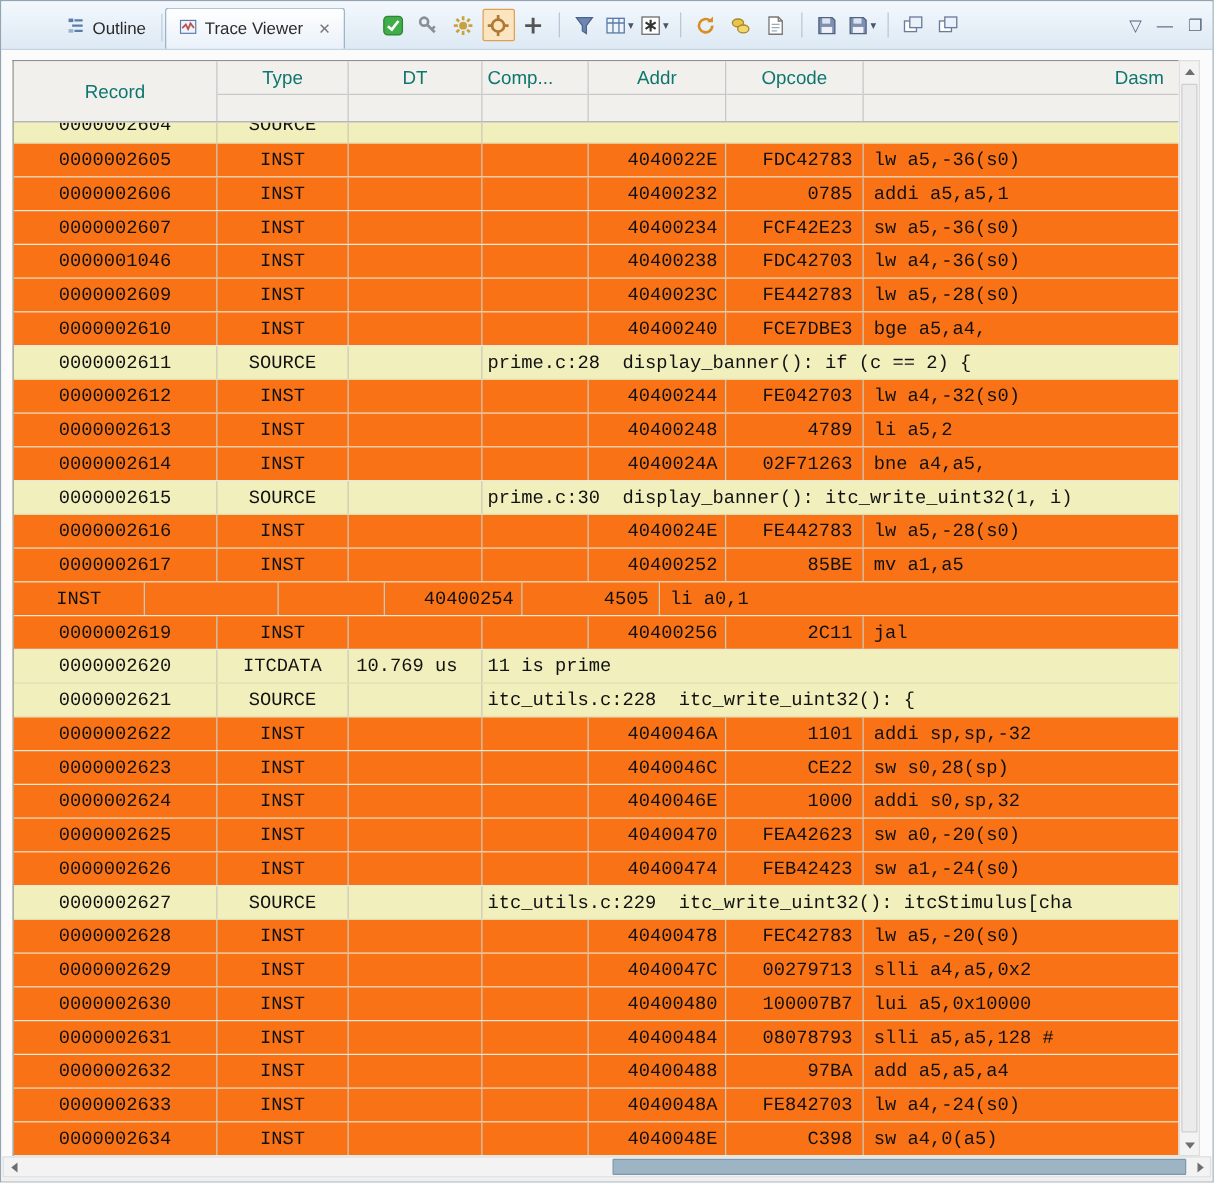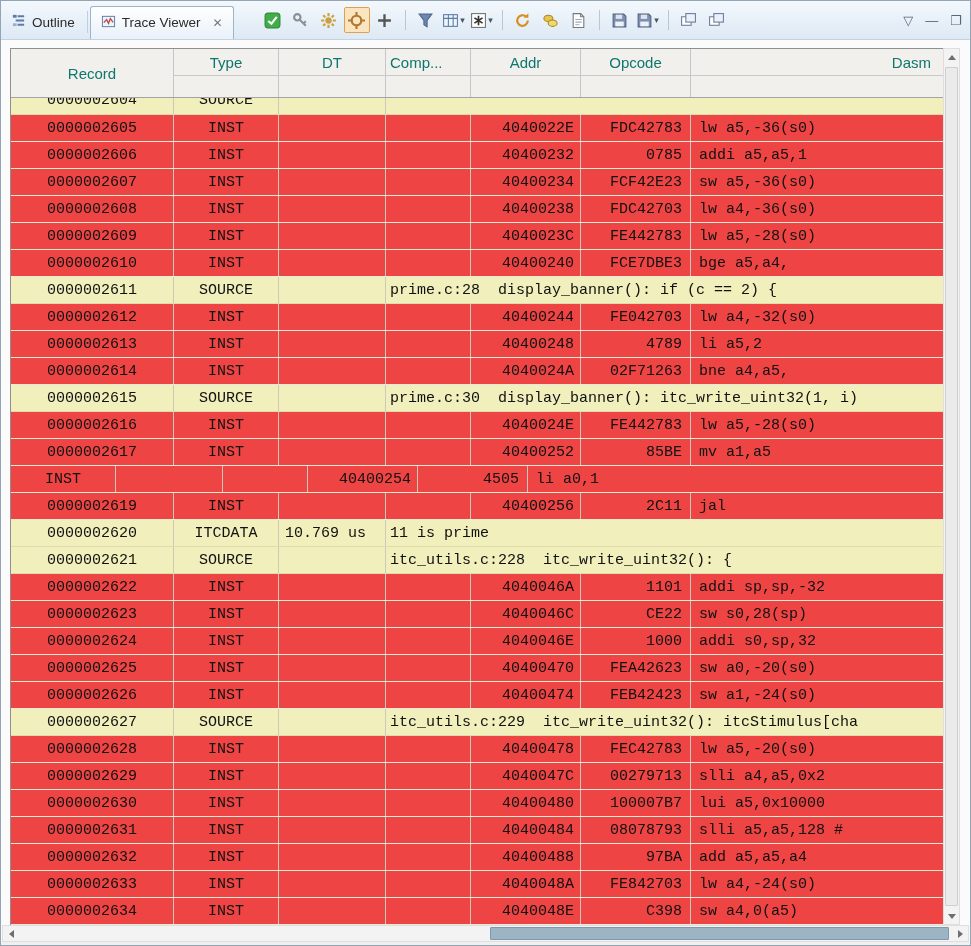--- a/index.html
+++ b/index.html
@@ -8,21 +8,21 @@
     border:1px solid #93a5b5; background:#f4f4f4;
     display:flex; flex-direction:column;
     font-family:"Liberation Sans", sans-serif;
     overflow:hidden;
   }
   
   .tabbar {
     height:38px; flex:0 0 38px;
     background:linear-gradient(#f3f8fd,#dde9f4);
     border-bottom:1px solid #c3d3e2;
-    display:flex; align-items:center; position:relative;
+    display:flex; align-items:center; position:relative;padding-left:42px;
   }
   .tab { height:32px; display:flex; align-items:center; gap:6px; padding:0 10px;
          font-size:13.5px; color:#2b2b2b; margin-top:4px; cursor:default; }
   .tab.active {
     background:linear-gradient(#ffffff,#e9f1f9);
     border:1px solid #9db4c9; border-bottom:none; border-radius:3px 3px 0 0;
   }
   .tabsep { width:1px; height:22px; background:#bfcfdd; margin:4px 2px 0 2px; }
   .tabclose { margin-left:6px; color:#777; font-size:12px; }
   .toolbar { display:flex; align-items:center; gap:2px; margin-left:26px; height:100%; }
@@ -54,21 +54,21 @@
   .hcol.w-addr{width:110px;} .hcol.w-opcode{width:110px;}
   .hcol.w-dasm{flex:1; border-right:none;}
   .hlabel { height:26px; display:flex; align-items:center; justify-content:center;
             border-bottom:1px solid #c9c9c9; white-space:nowrap; overflow:hidden; }
   .hcol.w-comp .hlabel { justify-content:flex-start; padding-left:4px; }
   .hcol.w-dasm .hlabel { justify-content:flex-end; padding-right:12px; }
   .hfilter { flex:1; }
   
   .tbody { flex:1; overflow:hidden; font-family:"Liberation Mono","DejaVu Sans Mono",monospace;
            font-size:15px; color:#111; }
-  .trow { display:flex; height:27px; background:#ef4444; border-bottom:1px solid #ebe9d8; box-sizing:border-box; }
+  .trow { display:flex; height:27px; background:#f97316; border-bottom:1px solid #ebe9d8; box-sizing:border-box; }
   .trow.hl { background:#f1efbc; border-bottom-color:#dfdcae; }
   .c { display:flex; align-items:center; height:100%; box-sizing:border-box;
        border-right:1px solid #cbc9b9; white-space:pre; overflow:hidden; }
   .c.record { width:163px; flex:0 0 163px; justify-content:center; }
   .c.type   { width:105px; flex:0 0 105px; justify-content:center; }
   .c.dt     { width:107px; flex:0 0 107px; padding-left:6px; }
   .c.comp   { width:85px;  flex:0 0 85px; }
   .c.addr   { width:110px; flex:0 0 110px; justify-content:flex-end; padding-right:6px; }
   .c.opcode { width:110px; flex:0 0 110px; justify-content:flex-end; padding-right:8px; }
   .c.dasm   { flex:1; padding-left:8px; border-right:none; }
@@ -295,21 +295,21 @@
             <div class="trow">
               <div class="c record">0000002607</div>
               <div class="c type">INST</div>
               <div class="c dt"></div>
               <div class="c comp"></div>
               <div class="c addr">40400234</div>
               <div class="c opcode">FCF42E23</div>
               <div class="c dasm">sw a5,-36(s0)</div>
             </div>
             <div class="trow">
-              <div class="c record">0000002608</div>
+              <div class="c record">0000001046</div>
               <div class="c type">INST</div>
               <div class="c dt"></div>
               <div class="c comp"></div>
               <div class="c addr">40400238</div>
               <div class="c opcode">FDC42703</div>
               <div class="c dasm">lw a4,-36(s0)</div>
             </div>
             <div class="trow">
               <div class="c record">0000002609</div>
               <div class="c type">INST</div>

